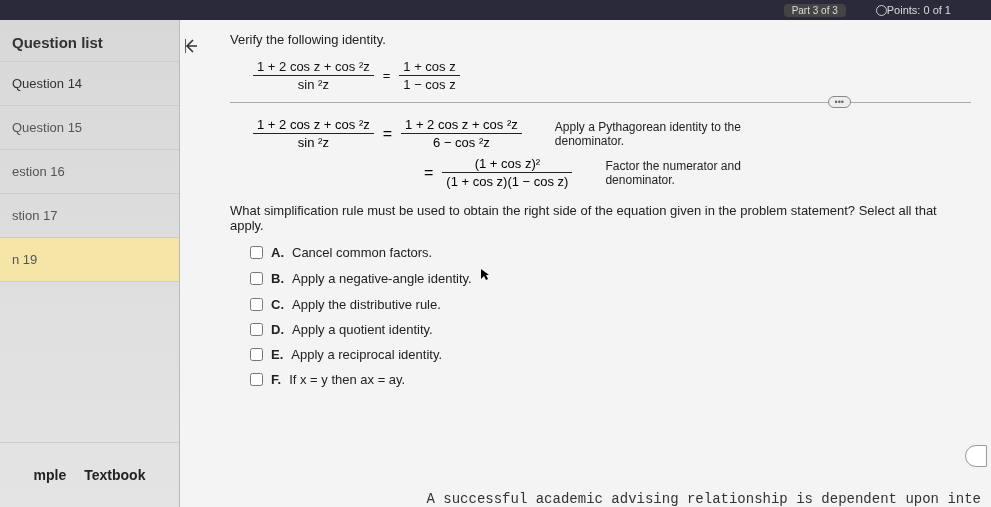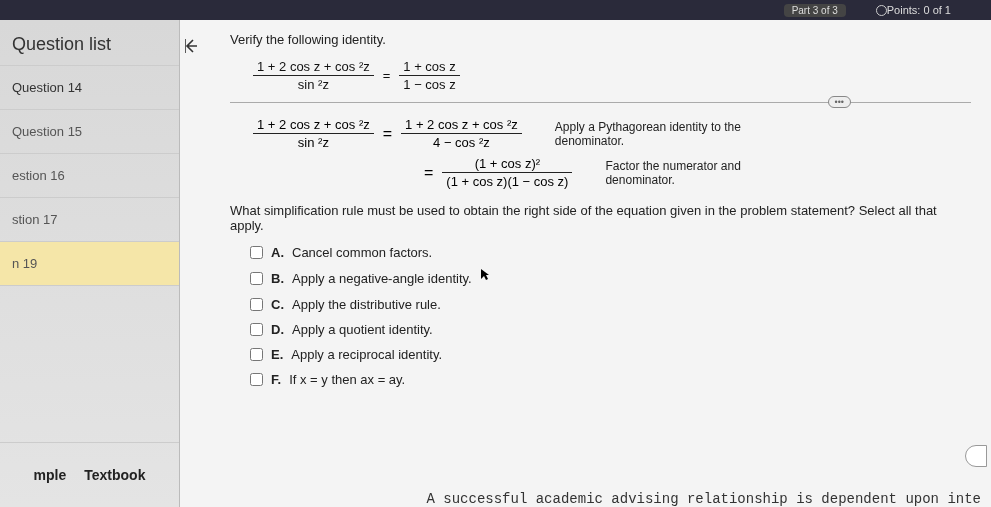--- a/index.html
+++ b/index.html
@@ -36,22 +36,22 @@
       background: linear-gradient(180deg, #d8d8d8, #e4e4e4);
       border-right: 1px solid #bbb;
       display: flex;
       flex-direction: column;
       font-size: 13px;
       color: #444;
       flex-shrink: 0;
     }
     .sidebar-header {
       padding: 14px 12px 10px;
-      font-size: 18px;
-      font-weight: normal;
+      font-size: 15px;
+      font-weight: bold;
       color: #333;
       border-bottom: 1px solid #ccc;
     }
     .qitem {
       padding: 14px 12px;
       border-bottom: 1px solid #ccc;
       cursor: pointer;
       color: #333;
     }
     .qitem.partial { color: #555; }
@@ -182,21 +182,21 @@
 
       <div class="work-block">
         <div class="work-row">
           <span class="frac">
             <span class="num">1 + 2 cos z + cos ²z</span>
             <span class="den">sin ²z</span>
           </span>
           <span class="eq-sign">=</span>
           <span class="frac">
             <span class="num">1 + 2 cos z + cos ²z</span>
-            <span class="den">4 − cos ²z</span>
+            <span class="den">6 − cos ²z</span>
           </span>
           <span class="explain">Apply a Pythagorean identity to the denominator.</span>
         </div>
         <div class="work-row">
           <span class="eq-left-spacer"></span>
           <span class="eq-sign">=</span>
           <span class="frac">
             <span class="num">(1 + cos z)²</span>
             <span class="den">(1 + cos z)(1 − cos z)</span>
           </span>

